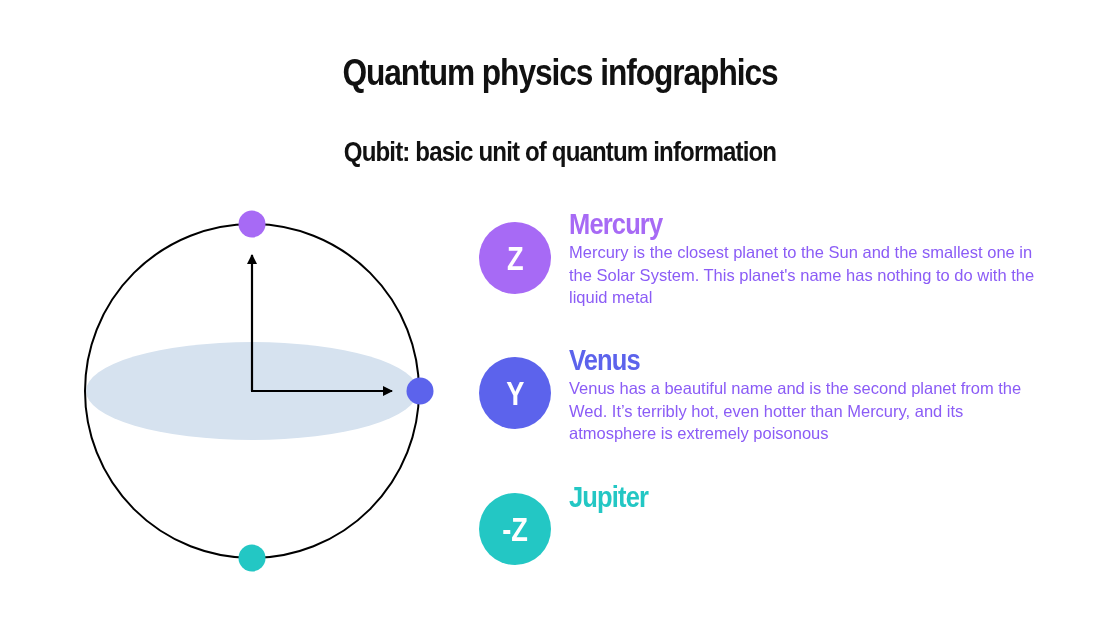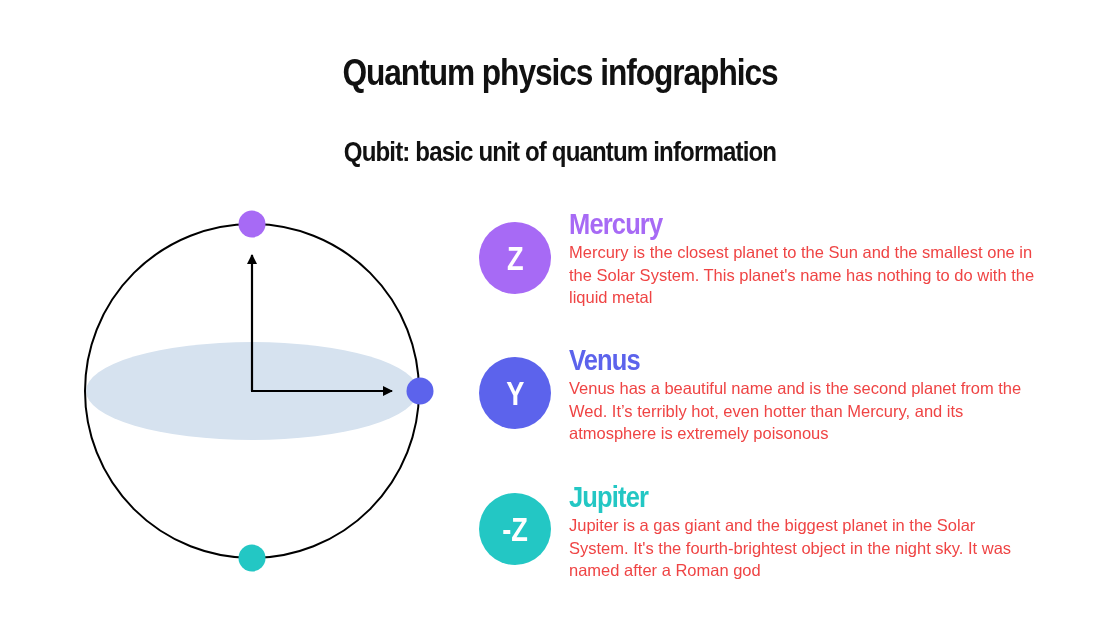--- a/index.html
+++ b/index.html
@@ -23,21 +23,21 @@
       position: absolute; left: 0; width: 72px; height: 72px; border-radius: 50%;
       color: #ffffff; font-weight: bold; font-size: 34px; display: flex; align-items: center; justify-content: center;
       font-family: "Liberation Sans", sans-serif;
     }
     .badge span { display: inline-block; transform: scaleX(0.8); }
     .item-title {
       position: absolute; left: 90px; top: 0; font-weight: bold; font-size: 30px; letter-spacing: -1px;
       transform: scaleX(0.85); transform-origin: left center; line-height: 34px;
     }
     .item-text {
-      position: absolute; left: 90px; top: 34px; width: 470px; font-size: 16.5px; line-height: 22.5px; color: #ef4444;
+      position: absolute; left: 90px; top: 34px; width: 470px; font-size: 16.5px; line-height: 22.5px; color: #8b5cf6;
       font-family: "Liberation Sans", sans-serif;
     }
   </style>
 </head>
 <body>
 
 <div class="title">Quantum physics infographics</div>
 <div class="subtitle">Qubit: basic unit of quantum information</div>
 
 <svg class="diagram" width="480" height="630" viewBox="0 0 480 630">
@@ -69,14 +69,13 @@
   </div>
   <div class="item-title" style="color:#5c63ec;">Venus</div>
   <div class="item-text">Venus has a beautiful name and is the second planet from the Wed. It’s terribly hot, even hotter than Mercury, and its atmosphere is extremely poisonous</div>
 </div>
 
 <div class="item" style="top:480px;">
   <div class="badge" style="top:13px; background:#23c7c4;">
     <span>-Z</span>
   </div>
   <div class="item-title" style="color:#23c7c4;">Jupiter</div>
-  <div class="item-text">Jupiter is a gas giant and the biggest planet in the Solar System. It's the fourth-brightest object in the night sky. It was named after a Roman god</div>
 </div>
 
 </body></html>

